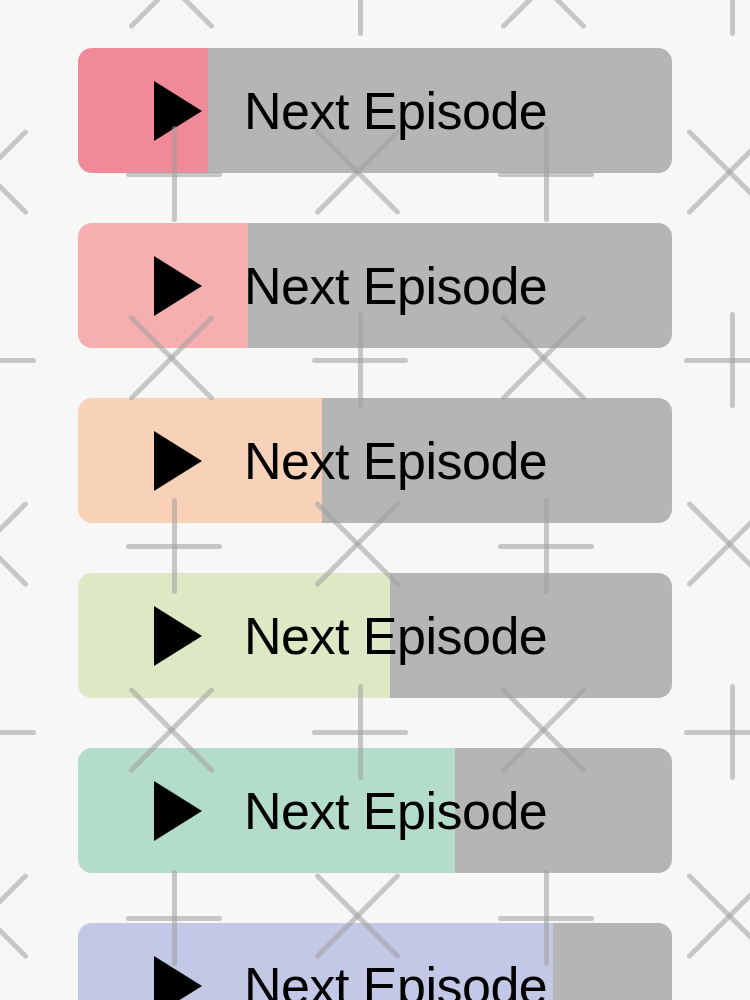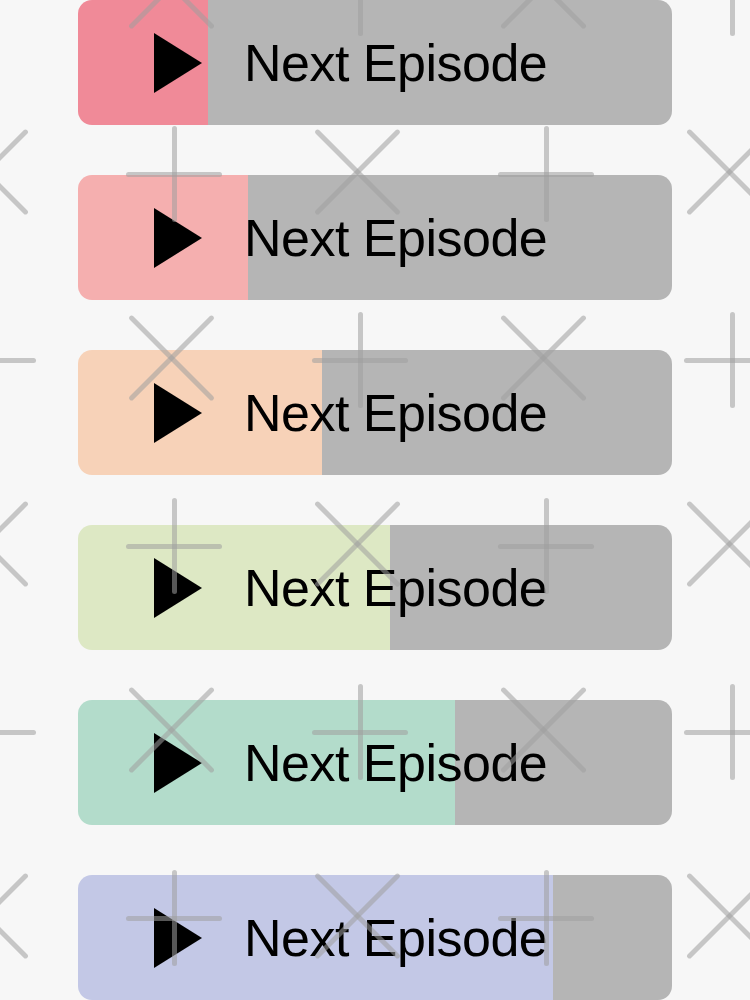--- a/index.html
+++ b/index.html
@@ -21,20 +21,21 @@
   }
 
   
   .btn-row {
     position: absolute;
     height: 125px;
     border-radius: 14px;
     overflow: hidden;
     display: flex;
     align-items: center;
+    margin-top: 48px;
   }
   .btn-fill-color {
     position: absolute;
     left: 0;
     top: 0;
     bottom: 0;
   }
   .btn-fill-gray {
     position: absolute;
     right: 0;

